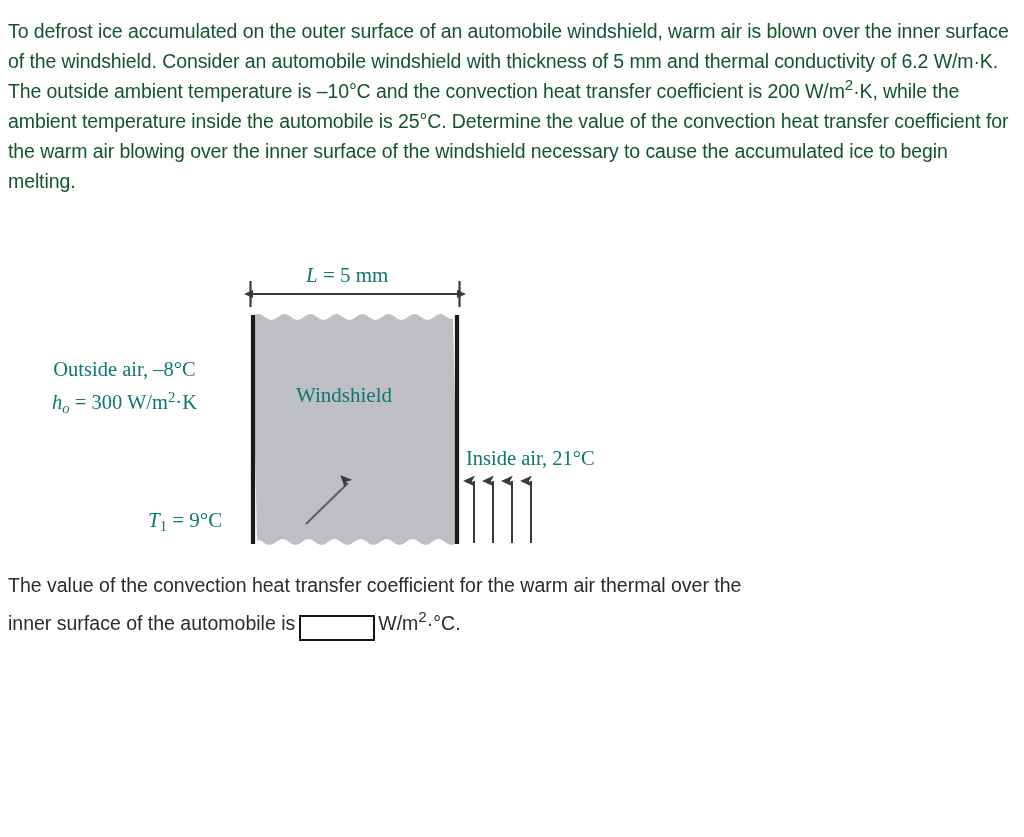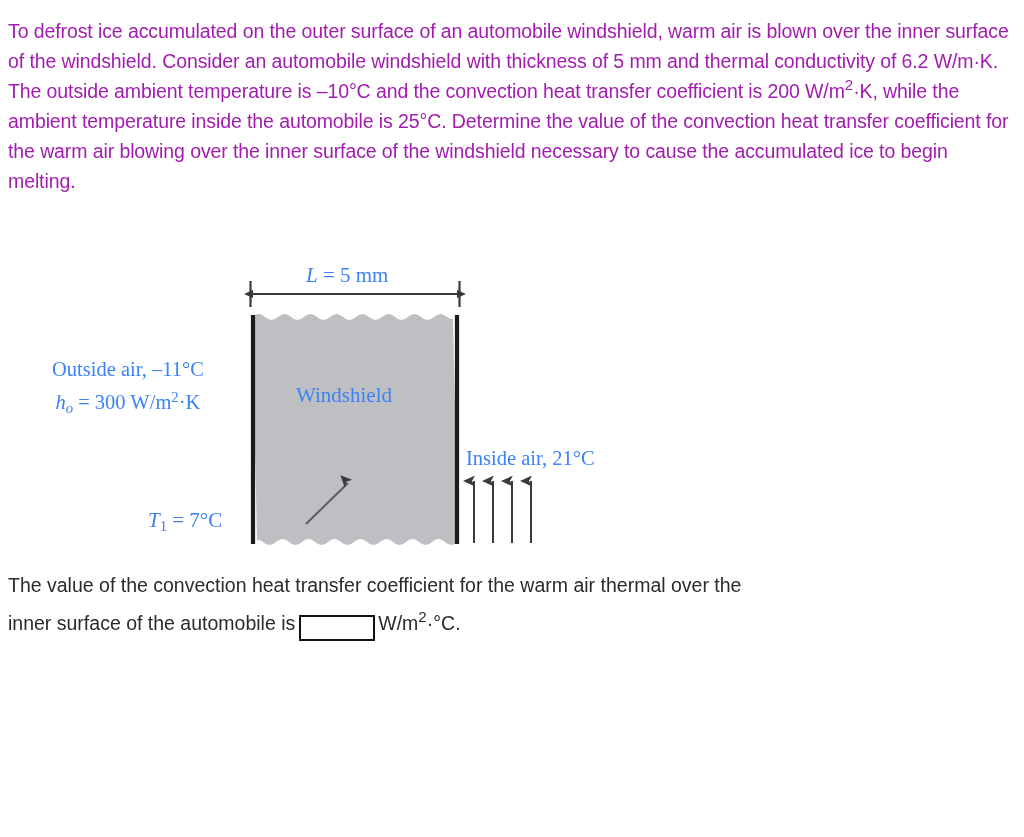--- a/index.html
+++ b/index.html
@@ -18,21 +18,21 @@
   }
 
   
   .problem-text {
     position: absolute;
     left: 8px;
     top: 16px;
     width: 1012px;
     font-size: 19.5px;
     line-height: 30px;
-    color: #a21caf;
+    color: #14532d;
     letter-spacing: -0.1px;
   }
   .problem-text p {
     margin: 0;
   }
   .sup2 {
     font-size: 0.78em;
     vertical-align: 0.55em;
     line-height: 0;
   }
@@ -46,21 +46,21 @@
     height: 300px;
   }
   .diagram-svg {
     position: absolute;
     left: 0;
     top: 0;
   }
   .dlabel {
     position: absolute;
     font-family: "Liberation Serif", serif;
-    color: #3b82f6;
+    color: #0f766e;
     white-space: nowrap;
   }
 
   
   .label-L {
     left: 306px;
     top: 8px;
     font-size: 21px;
   }
   .label-L .it { font-style: italic; }
@@ -198,28 +198,28 @@
       <line x1="474" y1="288" x2="474" y2="226" stroke="#3a3a3a" stroke-width="2" marker-end="url(#arrUp)"></line>
       <line x1="493" y1="288" x2="493" y2="226" stroke="#3a3a3a" stroke-width="2" marker-end="url(#arrUp)"></line>
       <line x1="512" y1="288" x2="512" y2="226" stroke="#3a3a3a" stroke-width="2" marker-end="url(#arrUp)"></line>
       <line x1="531" y1="288" x2="531" y2="226" stroke="#3a3a3a" stroke-width="2" marker-end="url(#arrUp)"></line>
     </g>
   </svg>
 
   <div class="dlabel label-L"><span class="it">L</span> <span>= 5 mm</span></div>
 
   <div class="dlabel label-outside">
-    <div>Outside air, –11°C</div>
+    <div>Outside air, –8°C</div>
     <div><span class="it">h</span><span class="sub">o</span> <span>= 300 W/m</span><span class="sup">2</span><span>·K</span></div>
   </div>
 
   <div class="dlabel label-windshield">Windshield</div>
 
   <div class="dlabel label-inside">Inside air, 21°C</div>
 
-  <div class="dlabel label-T1"><span class="it">T</span><span class="sub">1</span> <span>= 7°C</span></div>
+  <div class="dlabel label-T1"><span class="it">T</span><span class="sub">1</span> <span>= 9°C</span></div>
 
 </div>
 
 <div class="answer-text">
   <p>The value of the convection heat transfer coefficient for the warm air thermal over the</p>
   <p><span>inner surface of the automobile is</span><input class="answer-input" type="text" value="" style=""><span>W/m</span><span class="sup2">2</span><span>·°C.</span></p>
 </div>
 
 </body></html>

